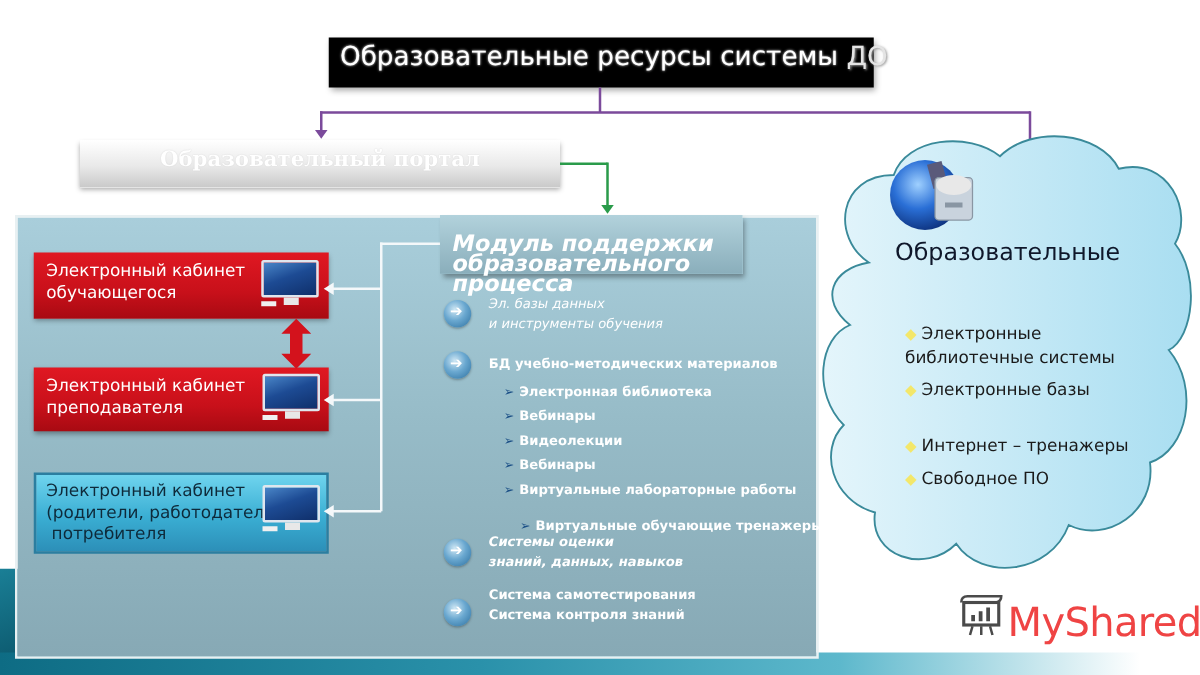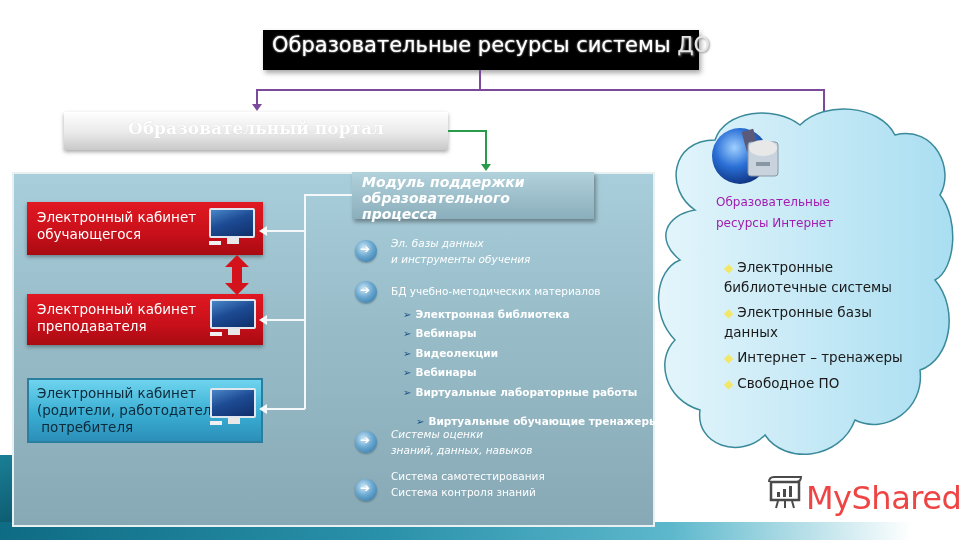--- a/index.html
+++ b/index.html
@@ -82,49 +82,49 @@
   }
 
   .dbl-arrow { position: absolute; left: 225px; top: 255px; width: 24px; height: 40px; }
 
   .module-box {
     position: absolute; left: 352px; top: 172px; width: 242px; height: 47px;
     background: linear-gradient(180deg, #b2d2dc 0%, #8aaebb 100%);
     box-shadow: 2px 3px 4px rgba(0,0,0,0.35);
   }
   .module-text {
-    position: absolute; left: 362px; top: 174px; width: 220px;
+    position: absolute; left: 362px; top: 188px; width: 220px;
     font-family: "DejaVu Sans", sans-serif; font-style: italic; font-weight: bold;
-    font-size: 14px; line-height: 16px; color: #ffffff;
+    font-size: 18px; line-height: 16px; color: #ffffff;
   }
 
   .circ-icon {
     position: absolute; width: 22px; height: 22px; border-radius: 50%;
     background: radial-gradient(circle at 40% 35%, #cfe7f4 0%, #6aa8d0 45%, #2b6f9f 100%);
     box-shadow: 0 1px 2px rgba(0,0,0,0.3);
   }
   .circ-icon::after {
     content: "➔"; position: absolute; left: 5px; top: 2px; font-size: 12px; color: #ffffff;
   }
   .mod-item {
     position: absolute; font-family: "DejaVu Sans", sans-serif; font-size: 10.5px; line-height: 16px;
     color: #ffffff; white-space: nowrap;
   }
   .mod-item.it { font-style: italic; }
-  .mod-item.b { font-weight: normal; }
+  .mod-item.b { font-weight: bold; }
   .sub-item {
     position: absolute; left: 403px; font-family: "DejaVu Sans", sans-serif; font-size: 10.5px;
     font-weight: bold; color: #ffffff; white-space: nowrap;
   }
   .sub-item .chev { color: #1b4f86; font-size: 10px; margin-right: 4px; }
 
   .cloud { position: absolute; left: 655px; top: 100px; width: 305px; height: 370px; }
   .cloud-title {
     position: absolute; left: 716px; top: 192px; width: 200px;
-    font-family: "DejaVu Sans", sans-serif; font-size: 12px; line-height: 21px; color: #a21caf;
+    font-family: "DejaVu Sans", sans-serif; font-size: 19px; line-height: 21px; color: #0f172a;
   }
   .cloud-item {
     position: absolute; left: 724px; font-family: "DejaVu Sans", sans-serif; font-size: 13.5px;
     line-height: 19px; color: #1a1a1a;
   }
   .cloud-item .dia { color: #f3e76a; font-size: 12px; margin-right: 4px; }
 
   .globe { position: absolute; left: 708px; top: 120px; width: 80px; height: 66px; }
   .logo-text {
     position: absolute; left: 806px; top: 479px; font-family: "DejaVu Sans", sans-serif;
@@ -255,30 +255,28 @@
   </defs>
   <circle cx="32" cy="36" r="28" fill="url(#gg)"></circle>
   <rect x="36" y="10" width="12" height="20" fill="#5a5a7a" transform="rotate(-15 42 20)"></rect>
   <rect x="40" y="22" width="30" height="34" rx="3" fill="#c9d3dd" stroke="#8996a3"></rect>
   <ellipse cx="55" cy="28" rx="14" ry="8" fill="#e8e8e8"></ellipse>
   <rect x="48" y="42" width="14" height="4" fill="#8996a3"></rect>
 </svg>
 
 <div class="cloud-title">
   <div>Образовательные</div>
-  <div>ресурсы Интернет</div>
 </div>
 
 <div class="cloud-item" style="top:258px;">
   <div><span class="dia">◆</span><span>Электронные</span></div>
   <div>библиотечные системы</div>
 </div>
 <div class="cloud-item" style="top:303px;">
   <div><span class="dia">◆</span><span>Электронные базы</span></div>
-  <div>данных</div>
 </div>
 <div class="cloud-item" style="top:348px;">
   <div><span class="dia">◆</span><span>Интернет – тренажеры</span></div>
 </div>
 <div class="cloud-item" style="top:374px;">
   <div><span class="dia">◆</span><span>Свободное ПО</span></div>
 </div>
 
 <svg style="position:absolute;left:767px;top:476px;" width="36" height="34" viewBox="0 0 36 34">
   <rect x="4" y="6" width="28" height="18" fill="none" stroke="#4a4a4a" stroke-width="2.5"></rect>

